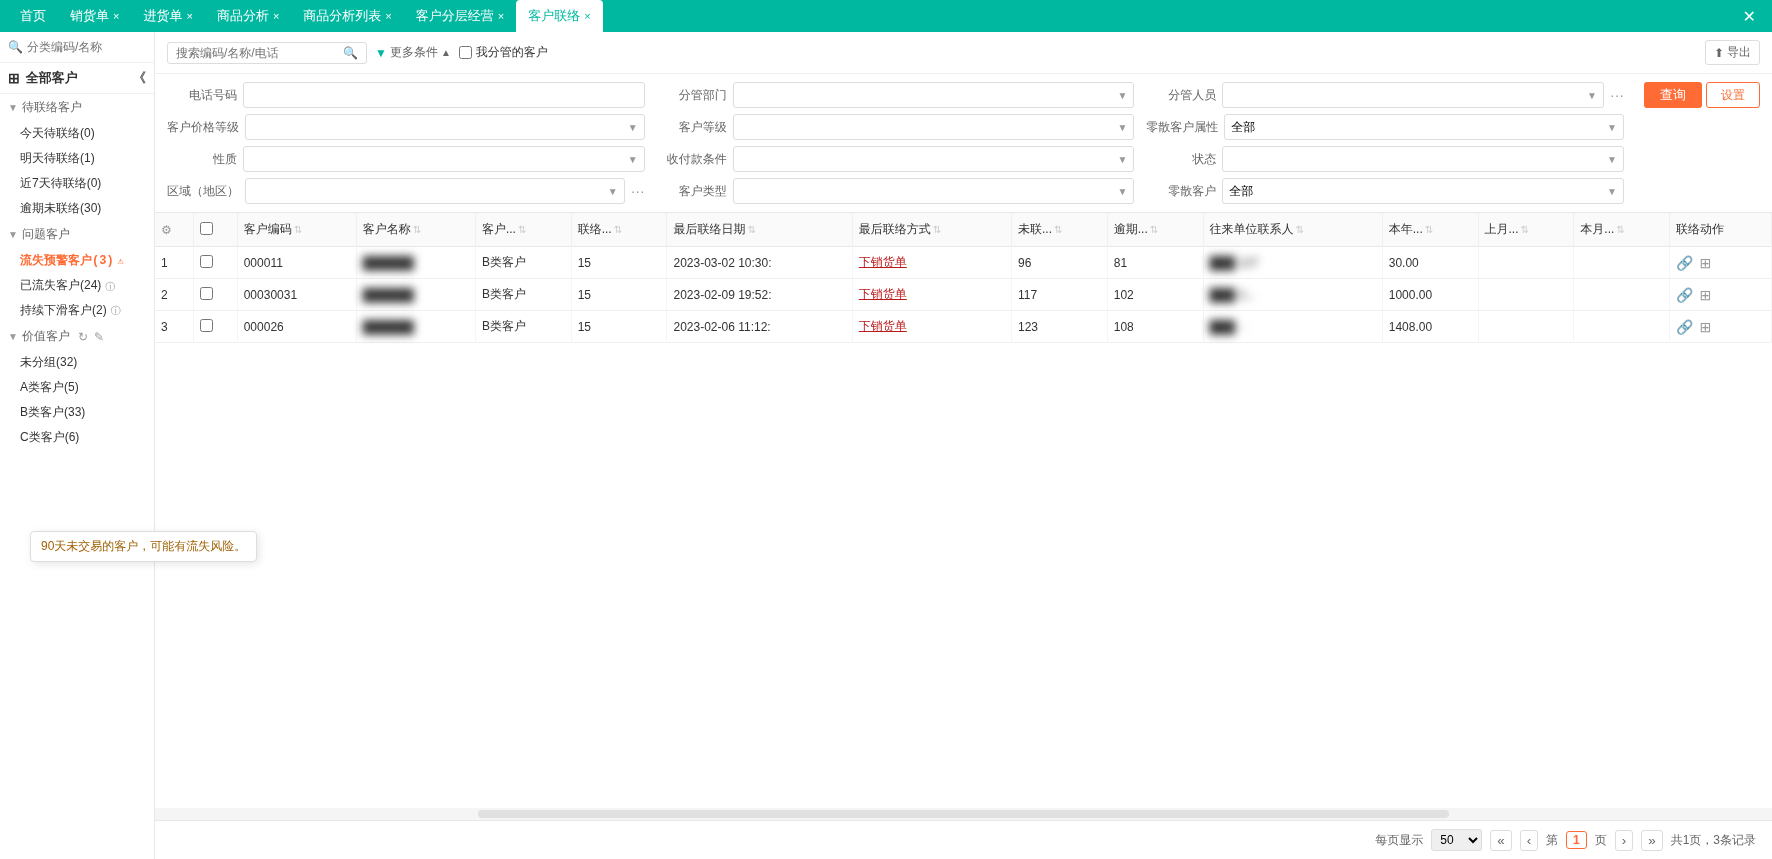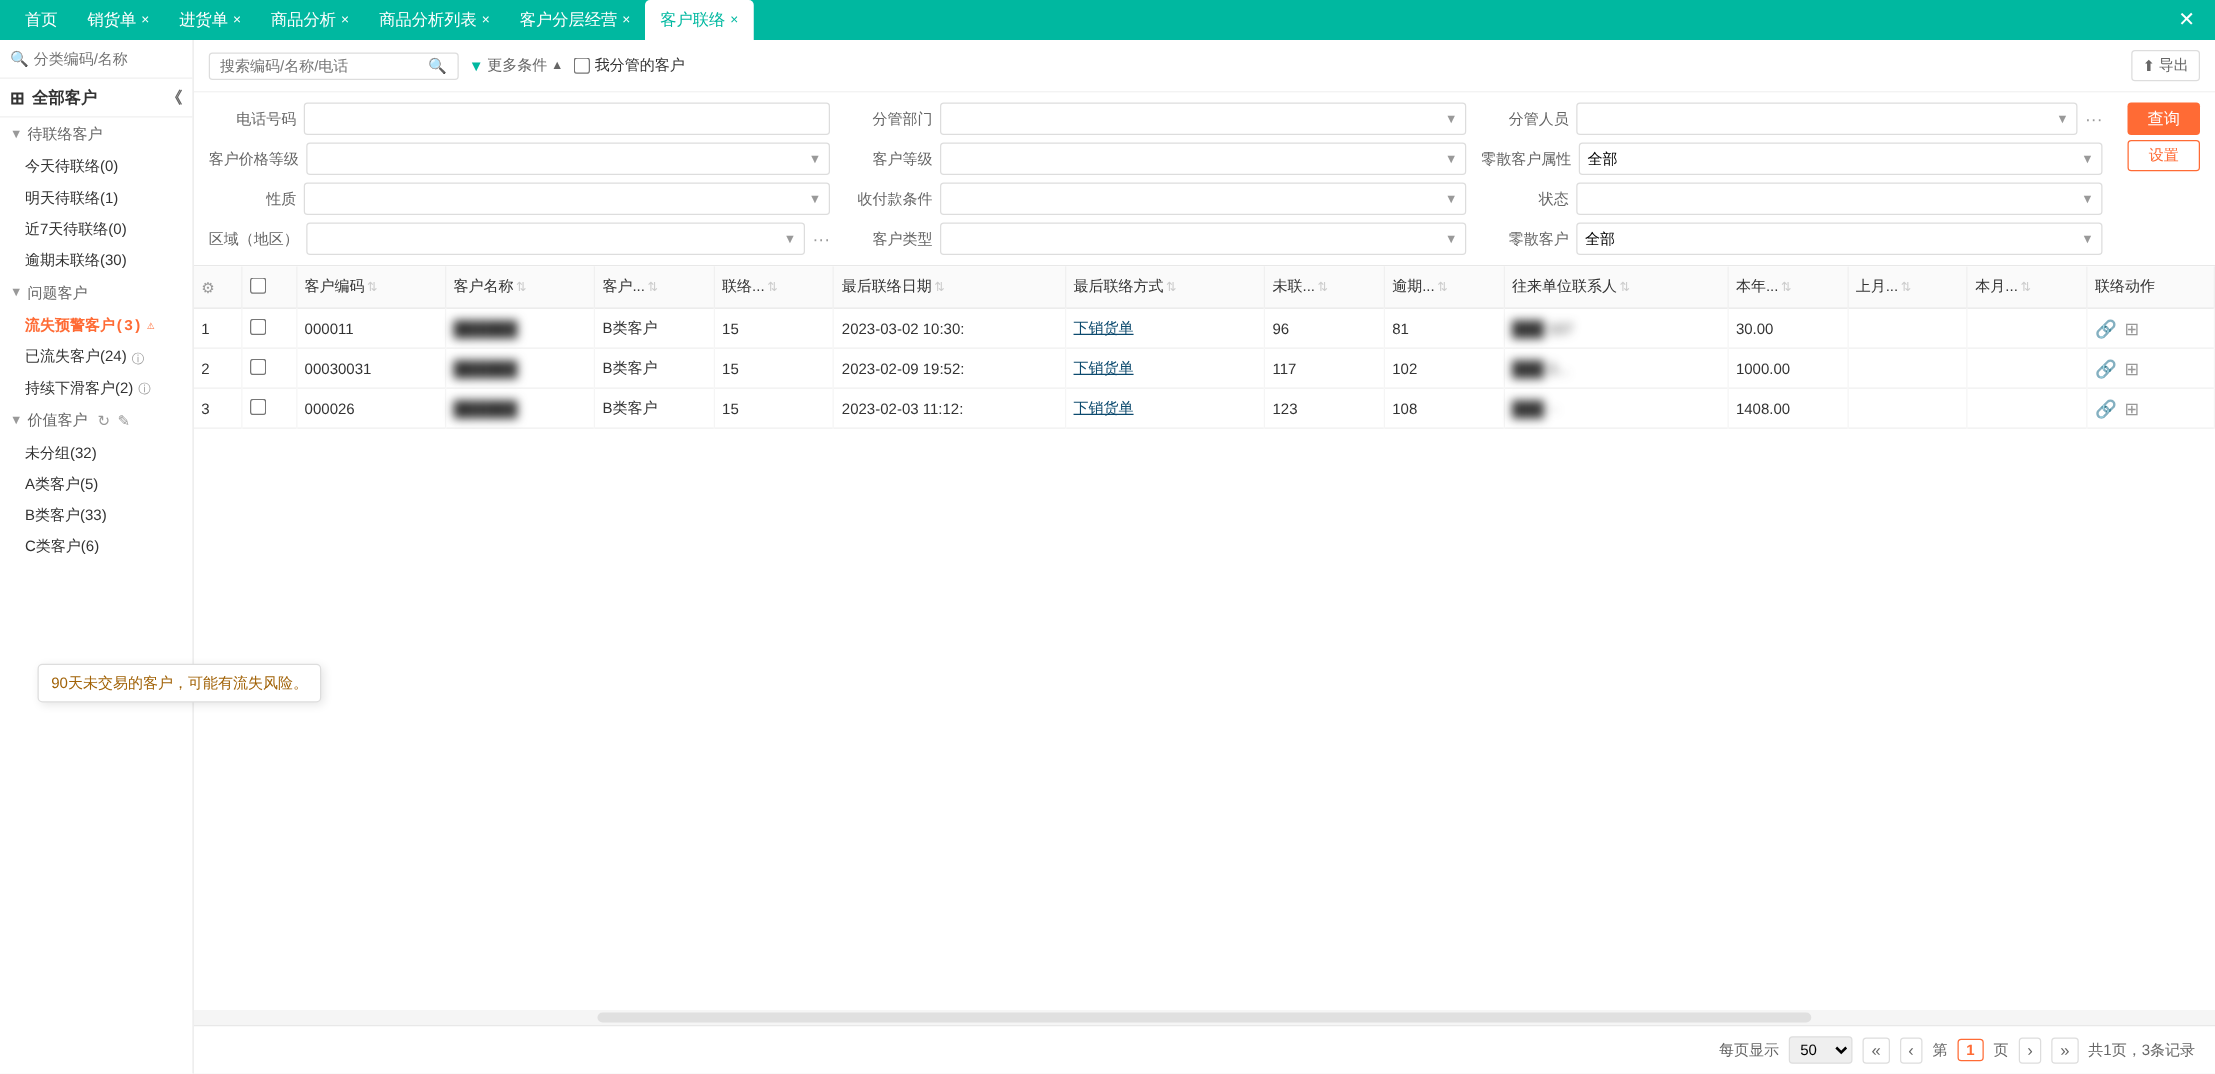--- a/index.html
+++ b/index.html
@@ -229,21 +229,21 @@
       flex: 1;
       height: 26px;
       display: flex;
       align-items: center;
       justify-content: space-between;
       cursor: pointer;
     }
     .filter-select .down-arrow { color: #999; font-size: 10px; }
     .filter-actions {
       display: flex;
-      flex-direction: column;
+      flex-direction: row;
       gap: 4px;
       margin-left: 8px;
     }
     .query-btn {
       background: #ff6b35;
       color: white;
       border: none;
       border-radius: 3px;
       padding: 4px 16px;
       font-size: 13px;
@@ -296,21 +296,21 @@
     tbody tr {
       border-bottom: 1px solid #f0f0f0;
     }
     tbody td {
       padding: 7px 6px;
       color: #333;
       border-right: 1px solid #f5f5f5;
       white-space: nowrap;
     }
     .link-text {
-      color: #0c4a6e;
+      color: #b91c1c;
       cursor: pointer;
       text-decoration: underline;
     }
     .blurred {
       filter: blur(4px);
       user-select: none;
     }
     .action-icons {
       display: flex;
       gap: 6px;
@@ -728,21 +728,21 @@
       </div>
     </td>
   </tr>
             <tr>
     <td>3</td>
     <td><input type="checkbox" style=""></td>
     <td>000026</td>
     <td><span class="blurred">██████</span></td>
     <td>B类客户</td>
     <td>15</td>
-    <td>2023-02-03 11:12:</td>
+    <td>2023-02-06 11:12:</td>
     <td><span class="link-text">下销货单</span></td>
     <td>123</td>
     <td>108</td>
     <td><span class="blurred">███ ··</span></td>
     <td>1408.00</td>
     <td></td>
     <td></td>
     <td>
       <div class="action-icons">
         <span class="action-icon">🔗</span>

